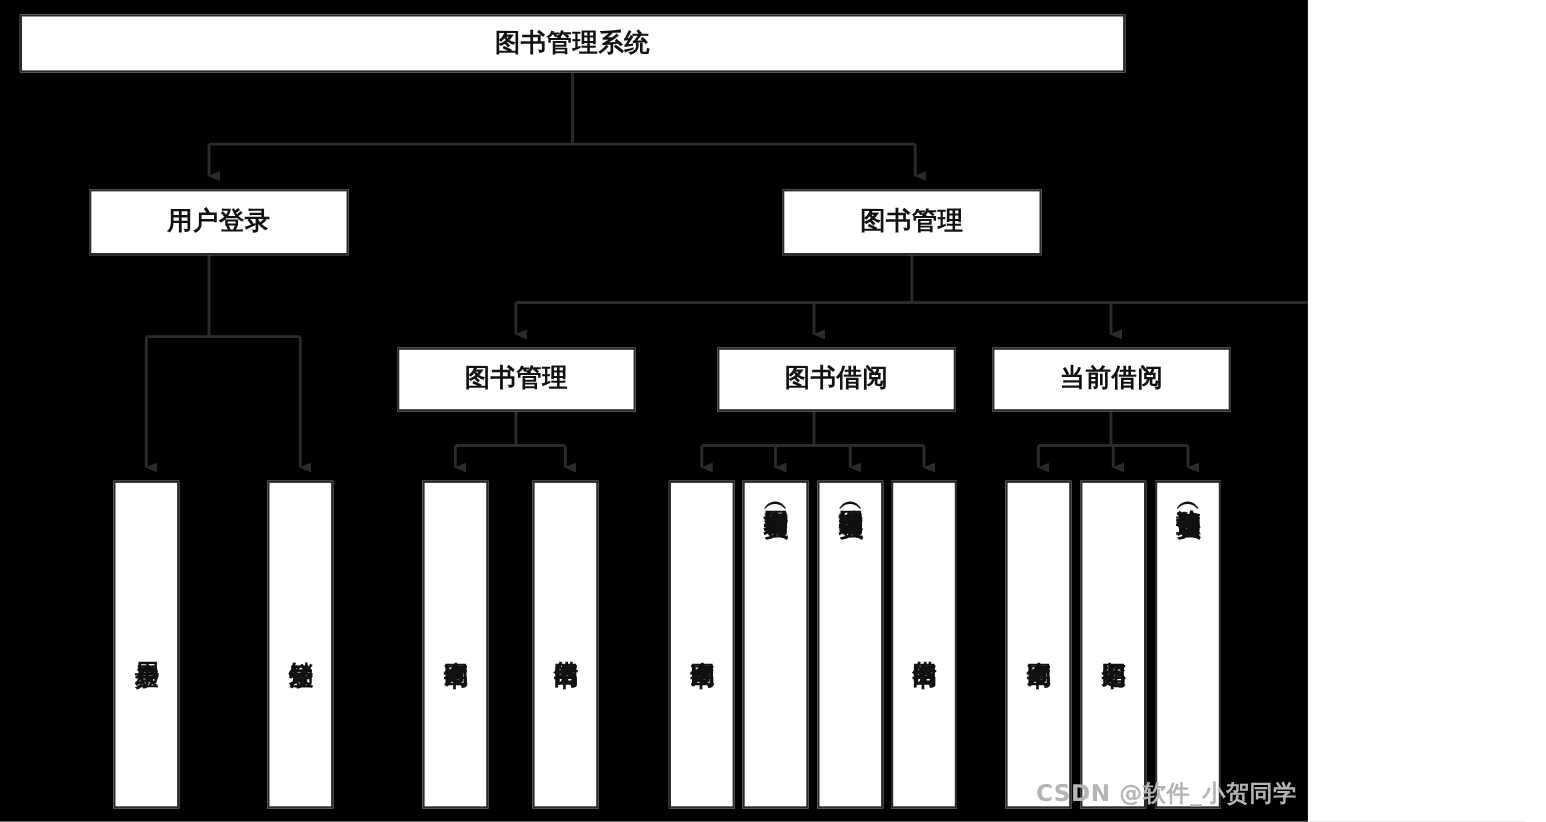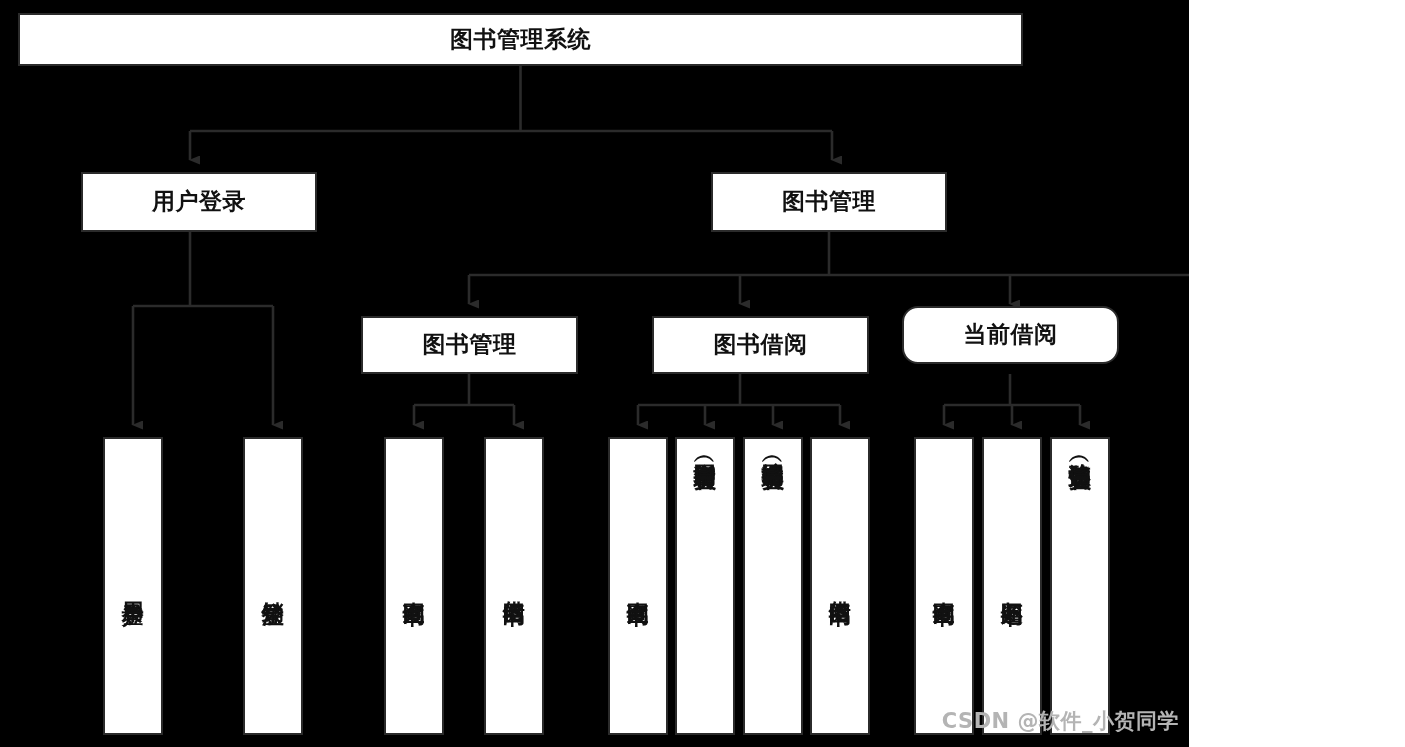--- a/index.html
+++ b/index.html
@@ -150,21 +150,21 @@
   </div>
 
   <div class="node node-horizontal" style="left:361px; top:316px; width:217px; height:58px;">
     <span class="node-label">图书管理</span>
   </div>
 
   <div class="node node-horizontal" style="left:632px; top:316px; width:217px; height:58px;margin-left:20px;">
     <span class="node-label">图书借阅</span>
   </div>
 
-  <div class="node node-horizontal" style="left:902px; top:306px; width:217px; height:58px;border-radius:16px;">
+  <div class="node node-horizontal" style="left:902px; top:316px; width:217px; height:58px;">
     <span class="node-label">当前借阅</span>
   </div>
 
 
   <div class="node node-vertical vpos-mid" style="left:103px; top:437px; width:60px; height:298px;">
     <span class="node-label">用户登录</span>
   </div>
 
   <div class="node node-vertical vpos-mid" style="left:243px; top:437px; width:60px; height:298px;">
     <span class="node-label">注销登录</span>

